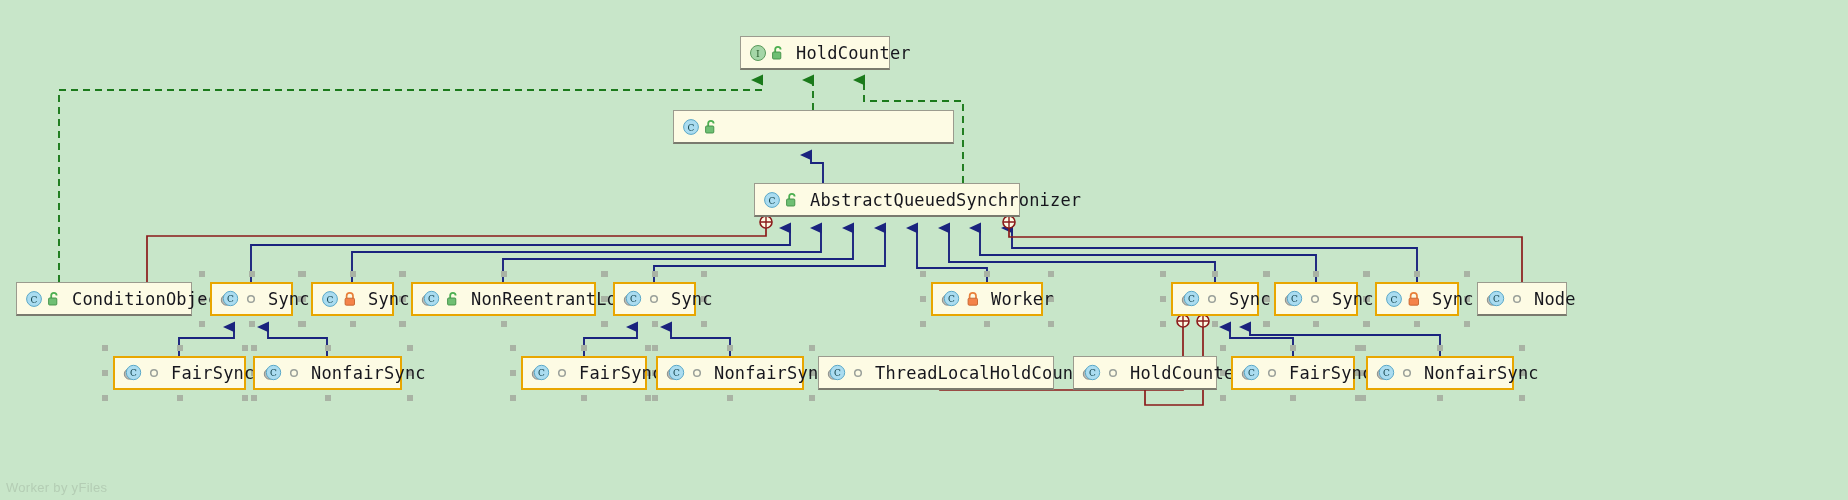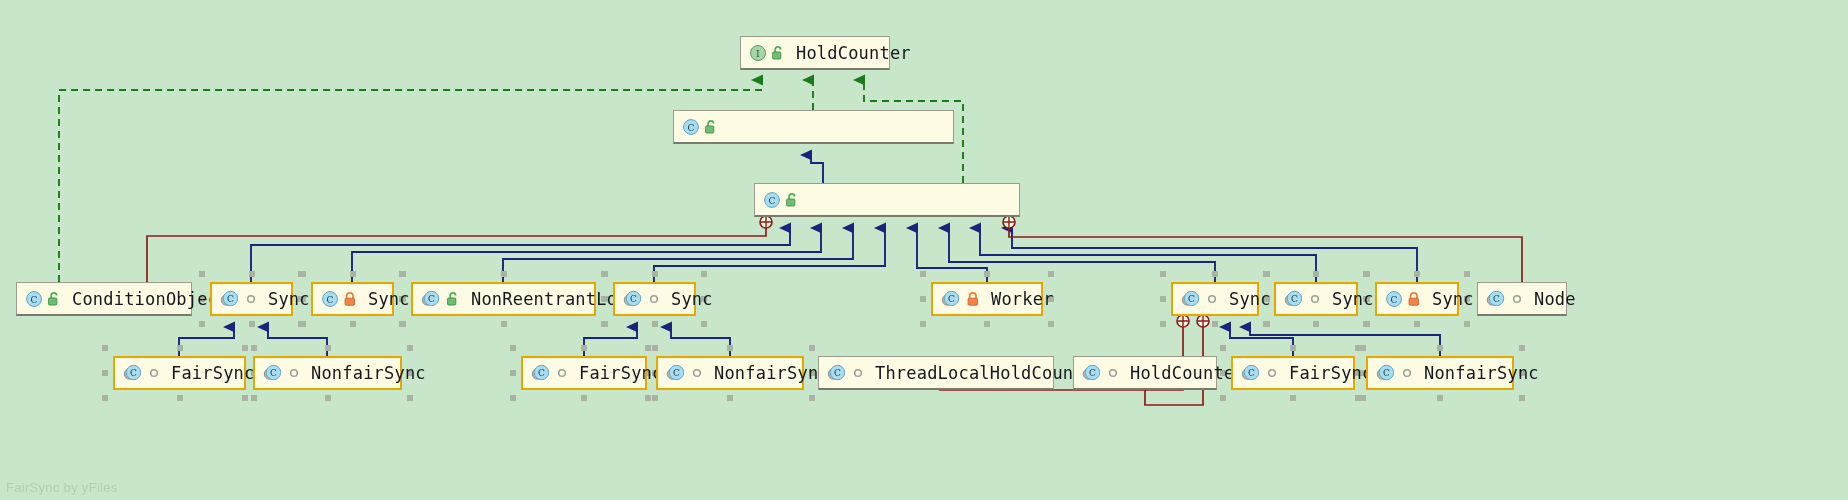--- a/index.html
+++ b/index.html
@@ -281,20 +281,21 @@
        <text x="9" y="12.5" text-anchor="middle" font-size="9" font-family="DejaVu Serif, serif" fill="#16464f">C</text>
      </svg>
         </span>
         <span class="ic">
           <svg width="14" height="16" viewBox="0 0 14 16">
          <path d="M4.2,7 V4.6 a2.7,2.7 0 0 1 5.4,0" fill="none" stroke="#4caf50" stroke-width="1.8"></path>
          <rect x="1.6" y="7" width="8.2" height="7" rx="1" fill="#6fbf73" stroke="#3f8f45" stroke-width="0.9"></rect>
        </svg>
         </span>
         <span class="gap"></span>
+        <span class="label">AbstractQueuedSynchronizer</span>
       </div>
       <div class="node" style="left: 16px; top: 282px; width: 176px;">
         <span class="ic">
           <svg width="18" height="18" viewBox="0 0 18 18">
        <circle cx="9" cy="9" r="7.4" fill="#aadcf0" stroke="#5aa8c8" stroke-width="1"></circle>
        <text x="9" y="12.5" text-anchor="middle" font-size="9" font-family="DejaVu Serif, serif" fill="#16464f">C</text>
      </svg>
         </span>
         <span class="ic">
           <svg width="14" height="16" viewBox="0 0 14 16">
@@ -574,14 +575,14 @@
         <span class="ic">
           <svg width="12" height="12" viewBox="0 0 12 12">
        <circle cx="6" cy="6" r="3.3" fill="none" stroke="#9aa09a" stroke-width="1.5"></circle>
      </svg>
         </span>
         <span class="gap"></span>
         <span class="label">NonfairSync</span>
       </div>
     </div>
 
-  <div id="wm">FairSync by yFiles</div>
+  <div id="wm">Worker by yFiles</div>
 </div>
 
 </body></html>

